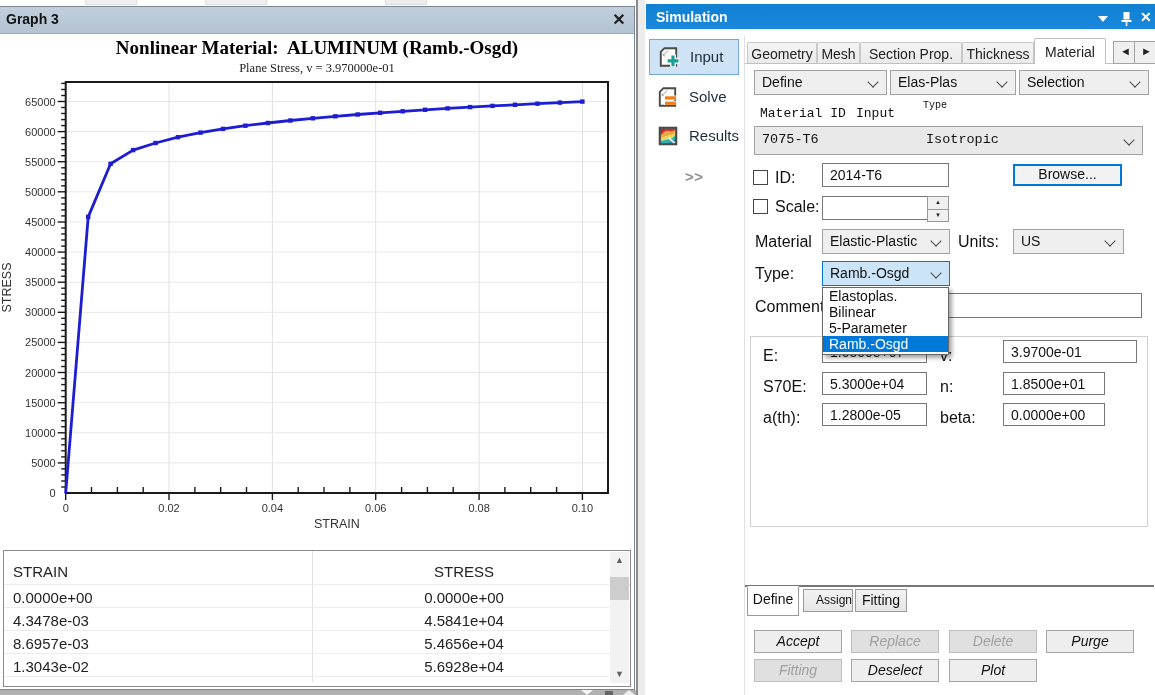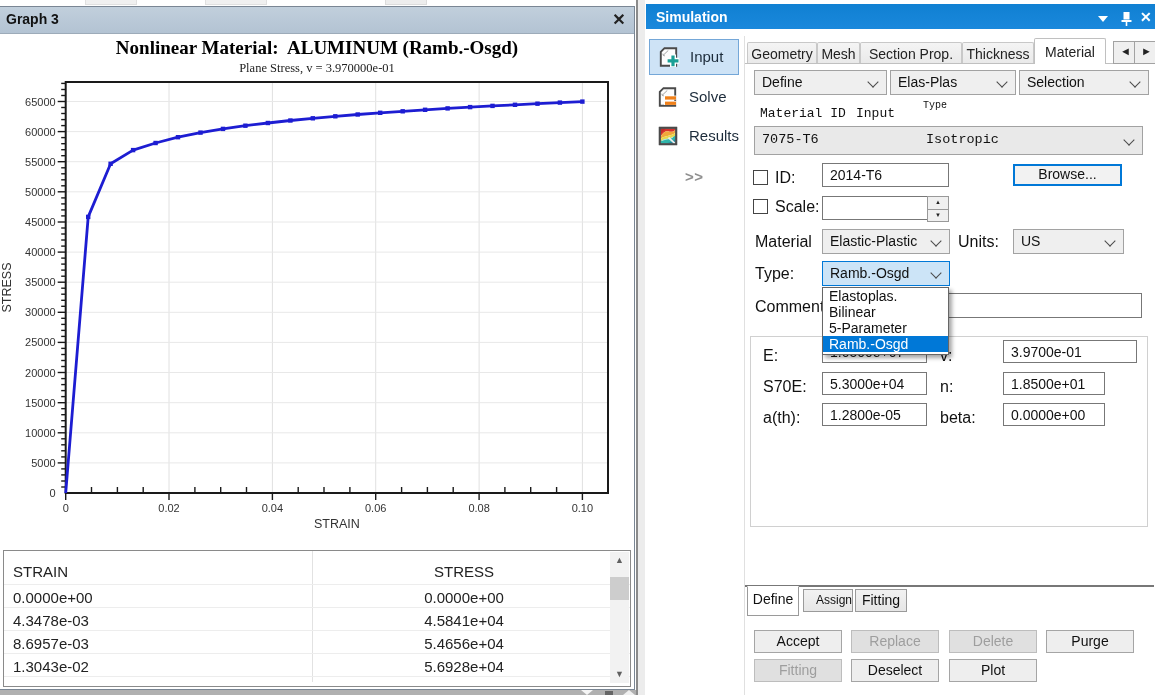--- a/index.html
+++ b/index.html
@@ -40,21 +40,21 @@
 
 .combo{position:absolute;background:#efefef;border:1px solid #a2a2a2;font-size:14px;color:#111;}
 .combo .tx{position:absolute;left:7px;top:3px;}
 .combo .ch{position:absolute;right:9px;top:7px;width:7px;height:7px;border-right:1.5px solid #4a4a4a;border-bottom:1.5px solid #4a4a4a;transform:rotate(45deg);}
 .tbox{position:absolute;background:#fff;border:1px solid #777;font-size:14px;color:#111;}
 .tbox .tx{position:absolute;left:7px;top:3px;}
 .lab{position:absolute;font-size:16px;color:#111;}
 .cb{position:absolute;width:13px;height:13px;border:1px solid #444;background:#fff;}
 .mono{font-family:"Liberation Mono",monospace;}
 
-.btn{position:absolute;width:86px;height:21px;background:#eeeeee;border:1px solid #a5a5a5;font-size:14px;color:#111;text-align:center;line-height:20px;}
+.btn{position:absolute;width:86px;height:21px;background:#eeeeee;border:1px solid #a5a5a5;font-size:14px;color:#111;text-align:center;line-height:20px;font-style:italic;}
 .btndis{background:#e0e0e0;border:1px solid #bdbdbd;color:#9e9e9e;}
 </style>
 </head>
 <body>
 
 <div class="abs" style="left:85px;top:0;width:50px;height:4px;background:#f0f0f0;border:1px solid #e0e0e0;border-top:none;"></div>
 <div class="abs" style="left:205px;top:0;width:60px;height:4px;background:#f0f0f0;border:1px solid #e0e0e0;border-top:none;"></div>
 <div class="abs" style="left:385px;top:0;width:40px;height:4px;background:#ededed;border:1px solid #dcdcdc;border-top:none;"></div>
 
 <div id="leftwin" class="abs">

